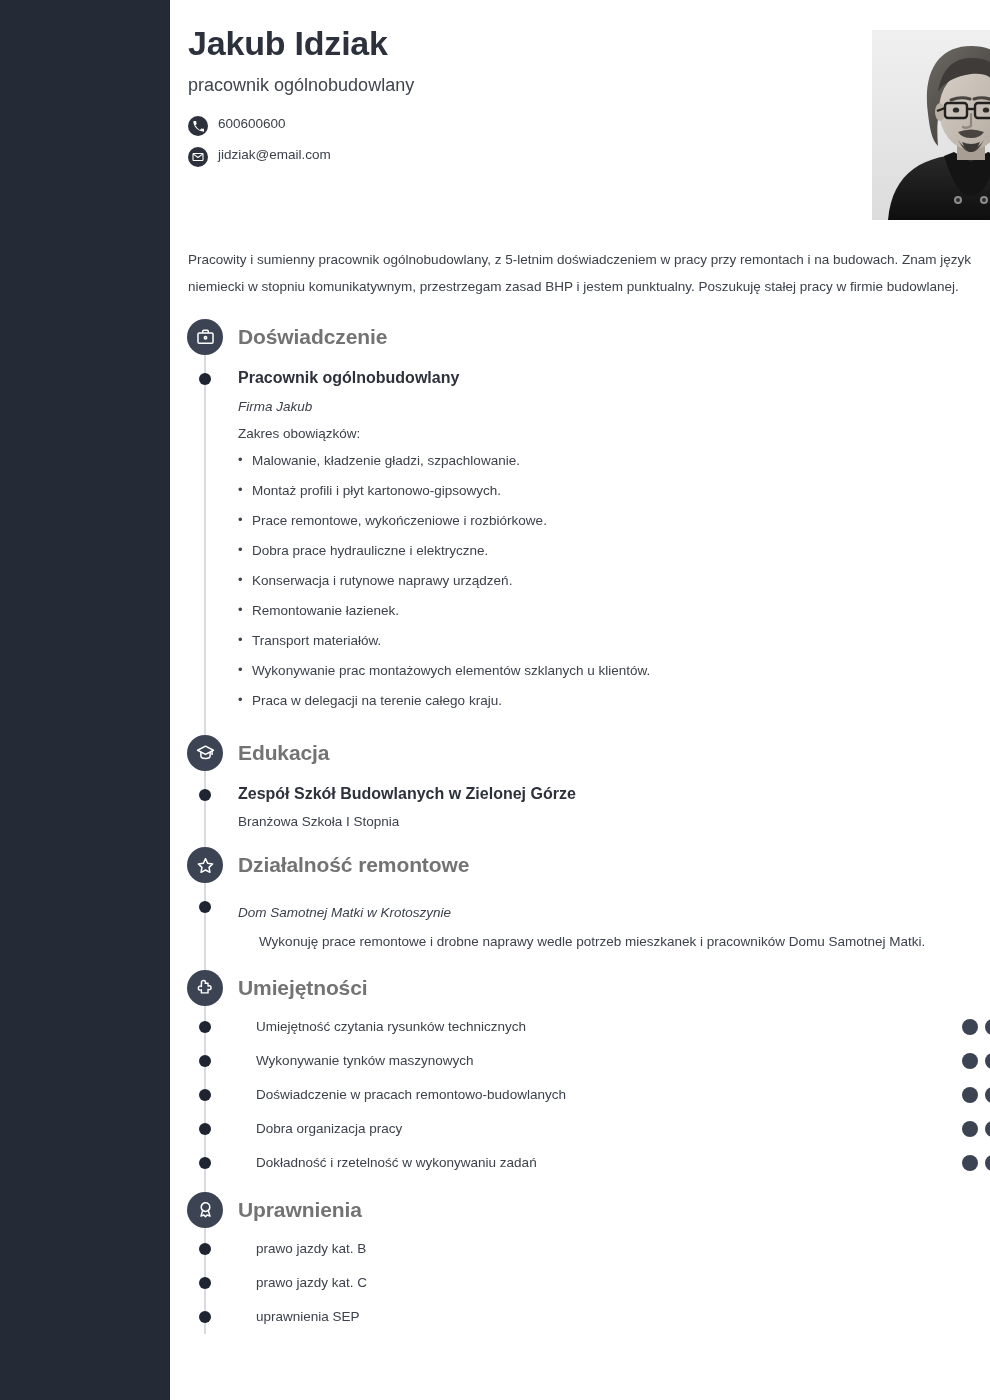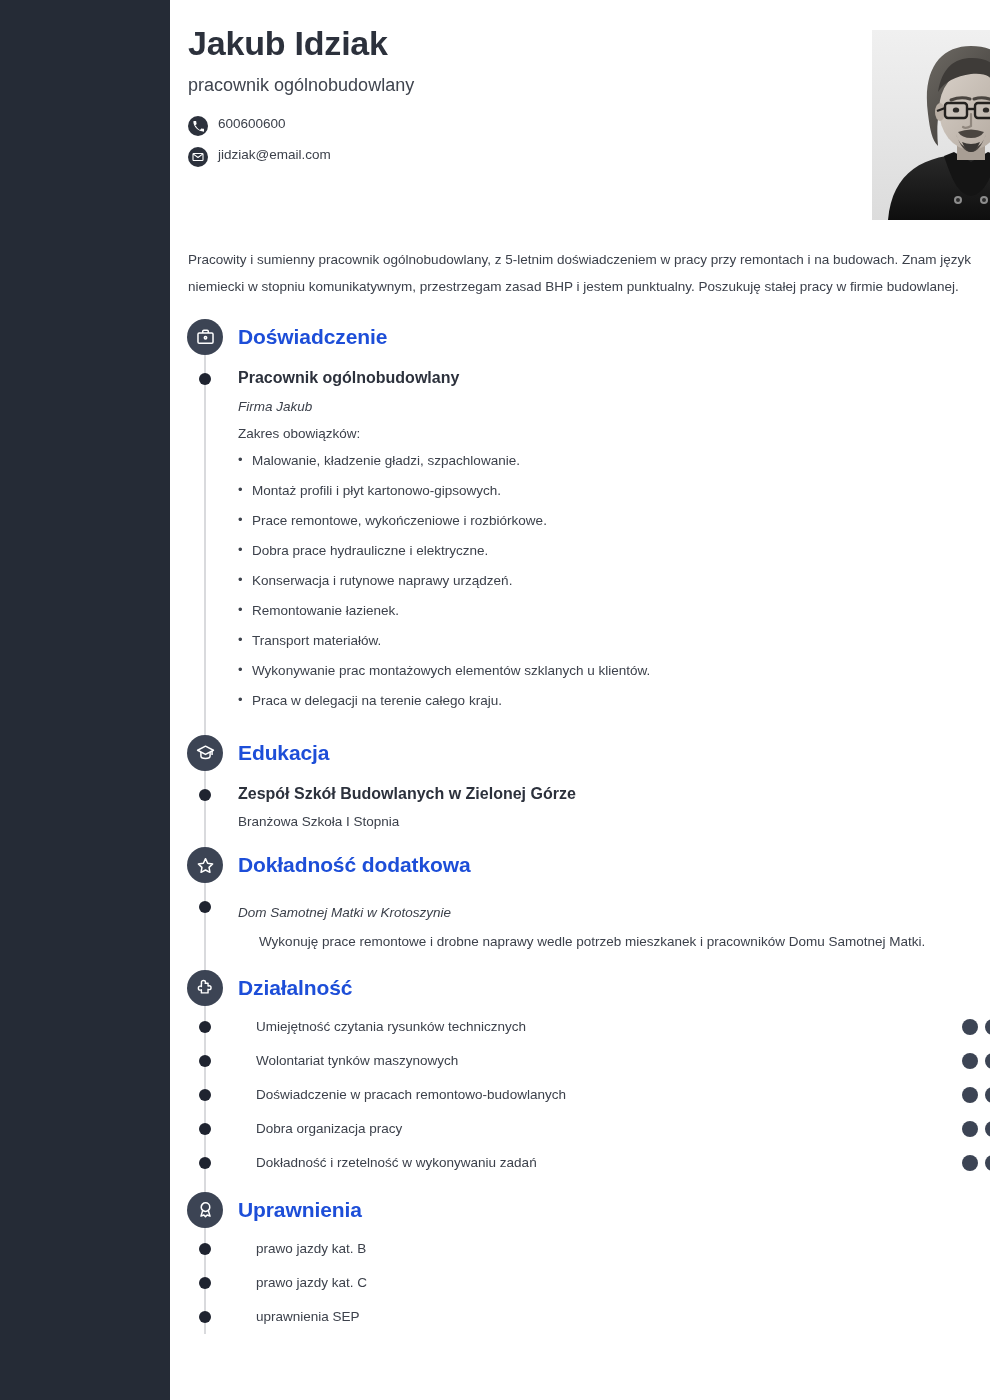--- a/index.html
+++ b/index.html
@@ -125,21 +125,21 @@
     display: flex;
     align-items: center;
     justify-content: center;
     flex: none;
   }
   .sec-badge svg { display: block; }
   .sec-title {
     margin-left: 68px;
     font-size: 21px;
     font-weight: bold;
-    color: #1d4ed8;
+    color: #737373;
     letter-spacing: -0.1px;
   }
 
   
   .entry {
     position: relative;
     padding-left: 68px;
     padding-top: 8px;
     padding-bottom: 2px;
     min-height: 26px;
@@ -396,54 +396,54 @@
       </div>
     </div>
 
     <div class="section">
       <div class="sec-head">
         <span class="sec-badge">
           <svg width="19" height="19" viewBox="0 0 24 24" fill="none" stroke="#ffffff" stroke-width="1.9" stroke-linejoin="round">
             <path d="M12 3.4 L14.7 9.1 L21 10 L16.5 14.4 L17.6 20.6 L12 17.7 L6.4 20.6 L7.5 14.4 L3 10 L9.3 9.1 Z"></path>
           </svg>
         </span>
-        <span class="sec-title">Dokładność dodatkowa</span>
+        <span class="sec-title">Działalność remontowe</span>
       </div>
 
       <div class="entry">
         <span class="dot"></span>
         <div class="entry-sub">Dom Samotnej Matki w Krotoszynie</div>
         <div class="entry-desc">Wykonuję prace remontowe i drobne naprawy wedle potrzeb mieszkanek i pracowników Domu Samotnej Matki.</div>
       </div>
     </div>
 
     <div class="section">
       <div class="sec-head">
         <span class="sec-badge">
           <svg width="19" height="19" viewBox="0 0 24 24" fill="none" stroke="#ffffff" stroke-width="1.8" stroke-linejoin="round">
             <path d="M9.4 3.2c1.5 0 2.6 1 2.6 2.2 0 .5-.2.9-.4 1.3h3.6v3.5c.4-.3.9-.5 1.5-.5 1.3 0 2.3 1.1 2.3 2.5s-1 2.5-2.3 2.5c-.6 0-1.1-.2-1.5-.5v4.6H6.8v-4c-.4.3-.9.5-1.5.5-1.3 0-2.3-1.1-2.3-2.5s1-2.5 2.3-2.5c.6 0 1.1.2 1.5.5V6.7h.4c-.2-.4-.4-.8-.4-1.3 0-1.2 1.1-2.2 2.6-2.2z"></path>
           </svg>
         </span>
-        <span class="sec-title">Działalność</span>
+        <span class="sec-title">Umiejętności</span>
       </div>
       <div>
           <div class="srow">
             <span class="dot"></span>
             <span class="slabel">Umiejętność czytania rysunków technicznych</span>
             <span class="rating">
               <i class="on"></i>
               <i class="on"></i>
               <i class="on"></i>
               <i class="on"></i>
               <i class="on"></i>
             </span>
           </div>
           <div class="srow">
             <span class="dot"></span>
-            <span class="slabel">Wolontariat tynków maszynowych</span>
+            <span class="slabel">Wykonywanie tynków maszynowych</span>
             <span class="rating">
               <i class="on"></i>
               <i class="on"></i>
               <i class="on"></i>
               <i class="on"></i>
               <i></i>
             </span>
           </div>
           <div class="srow">
             <span class="dot"></span>

